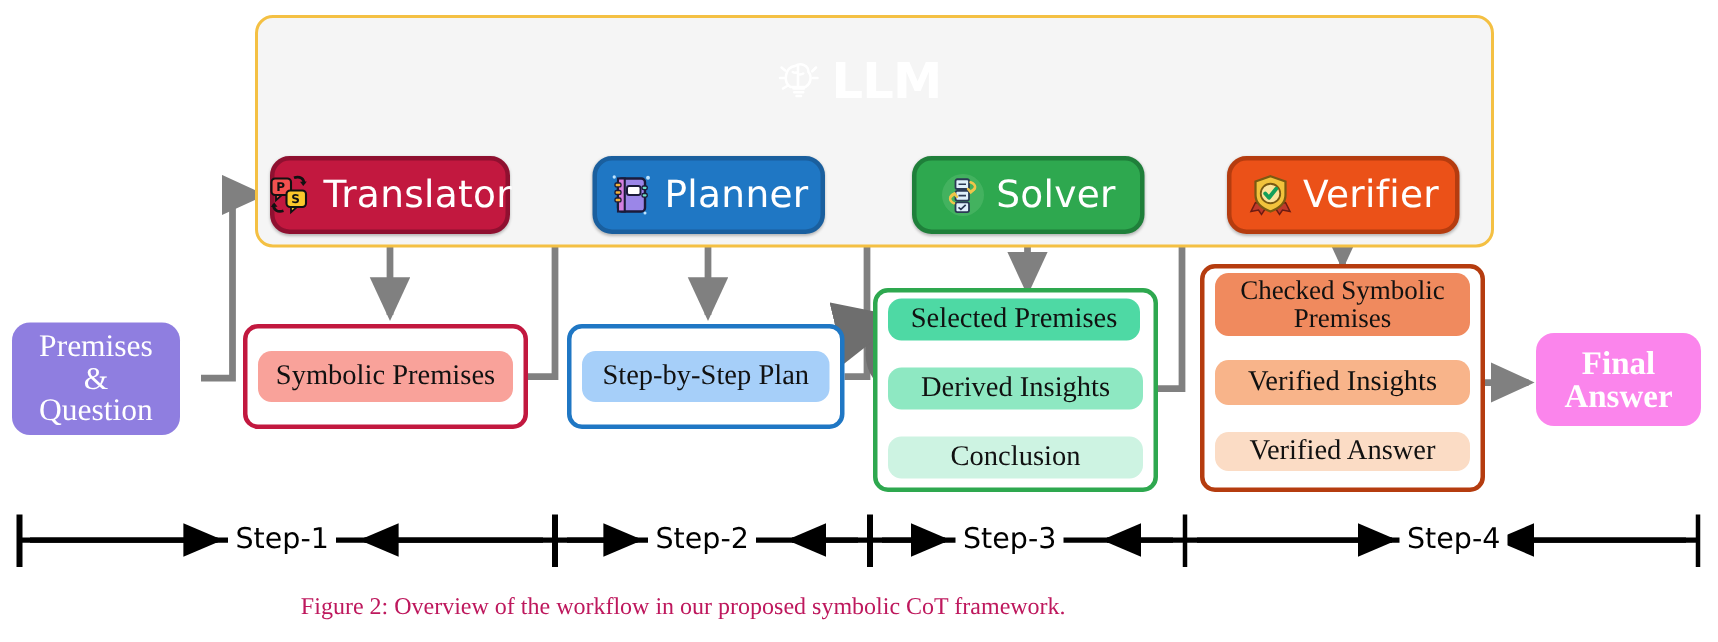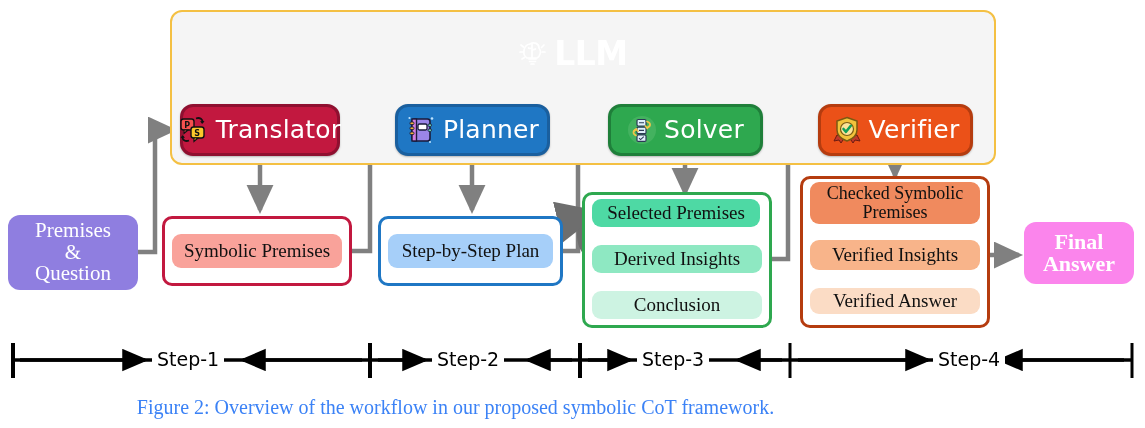--- a/index.html
+++ b/index.html
@@ -60,34 +60,34 @@
   .c-vinsights{left:810px;top:240px;width:170px;height:30px;background:#f8b48a;}
   .c-vanswer  {left:810px;top:288px;width:170px;height:26px;background:#fbdcc5;}
 
   
   .terminal{
     position:absolute;box-sizing:border-box;border-radius:12px;
     display:flex;flex-direction:column;align-items:center;justify-content:center;
     font-family:"Liberation Serif", serif;color:#ffffff;line-height:1.02;
     text-align:center;
   }
-  .t-premises{left:8px;top:215px;width:130px;height:75px;background:#8f7ee0;font-size:21px;}
+  .t-premises{left:8px;top:215px;width:112px;height:75px;background:#8f7ee0;font-size:21px;}
   .t-final   {left:1024px;top:222px;width:110px;height:62px;background:#fb85ec;font-size:22px;font-weight:bold;}
   .t-premises span,.t-final span{display:block;}
 
   
   .step-label{
     position:absolute;font-family:"DejaVu Sans", sans-serif;font-size:19px;color:#000;
     background:#ffffff;padding:0 5px;top:348px;
   }
 
   
   .caption{
     position:absolute;left:0;top:396px;width:911px;text-align:center;
-    font-family:"Liberation Serif", serif;font-size:20px;color:#3b82f6;
+    font-family:"Liberation Serif", serif;font-size:16px;color:#be185d;
   }
 </style>
 </head>
 <body>
 
 <div id="stage">
 
   <svg id="svg-layer" viewBox="0 0 1145 428">
     <defs>
       <marker id="ah-gray" markerWidth="7" markerHeight="7" refX="5.6" refY="3" orient="auto">

